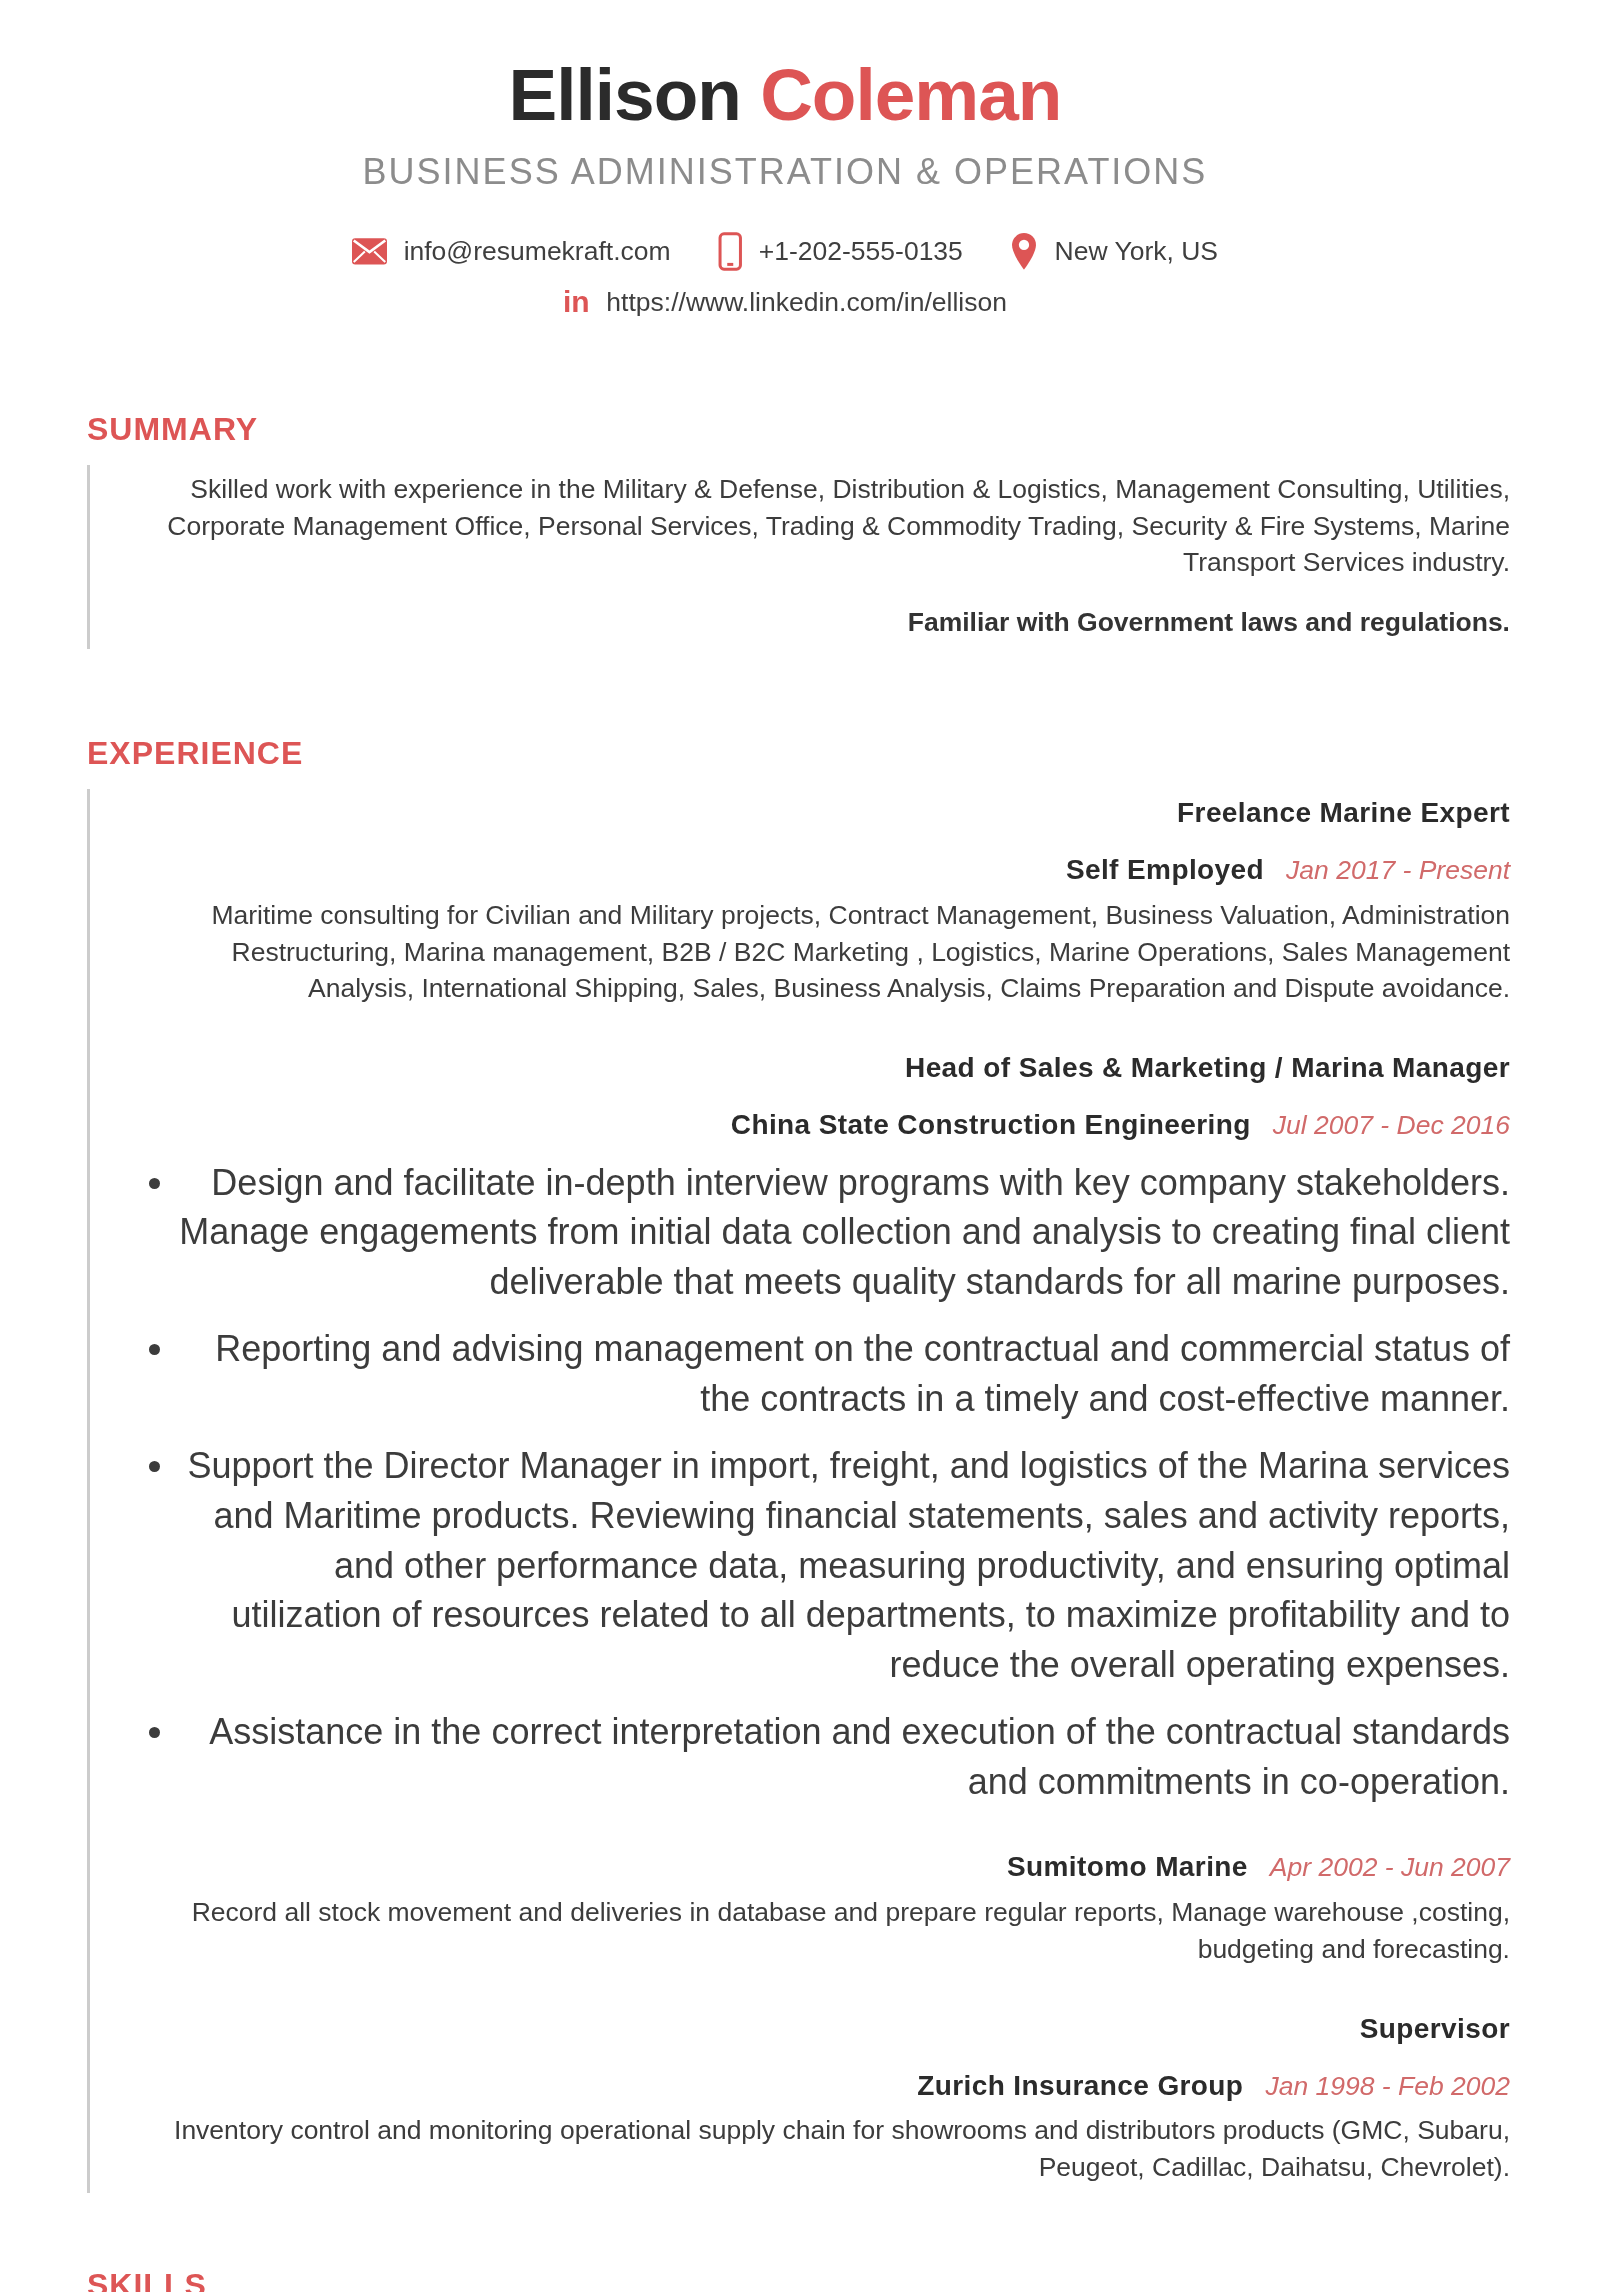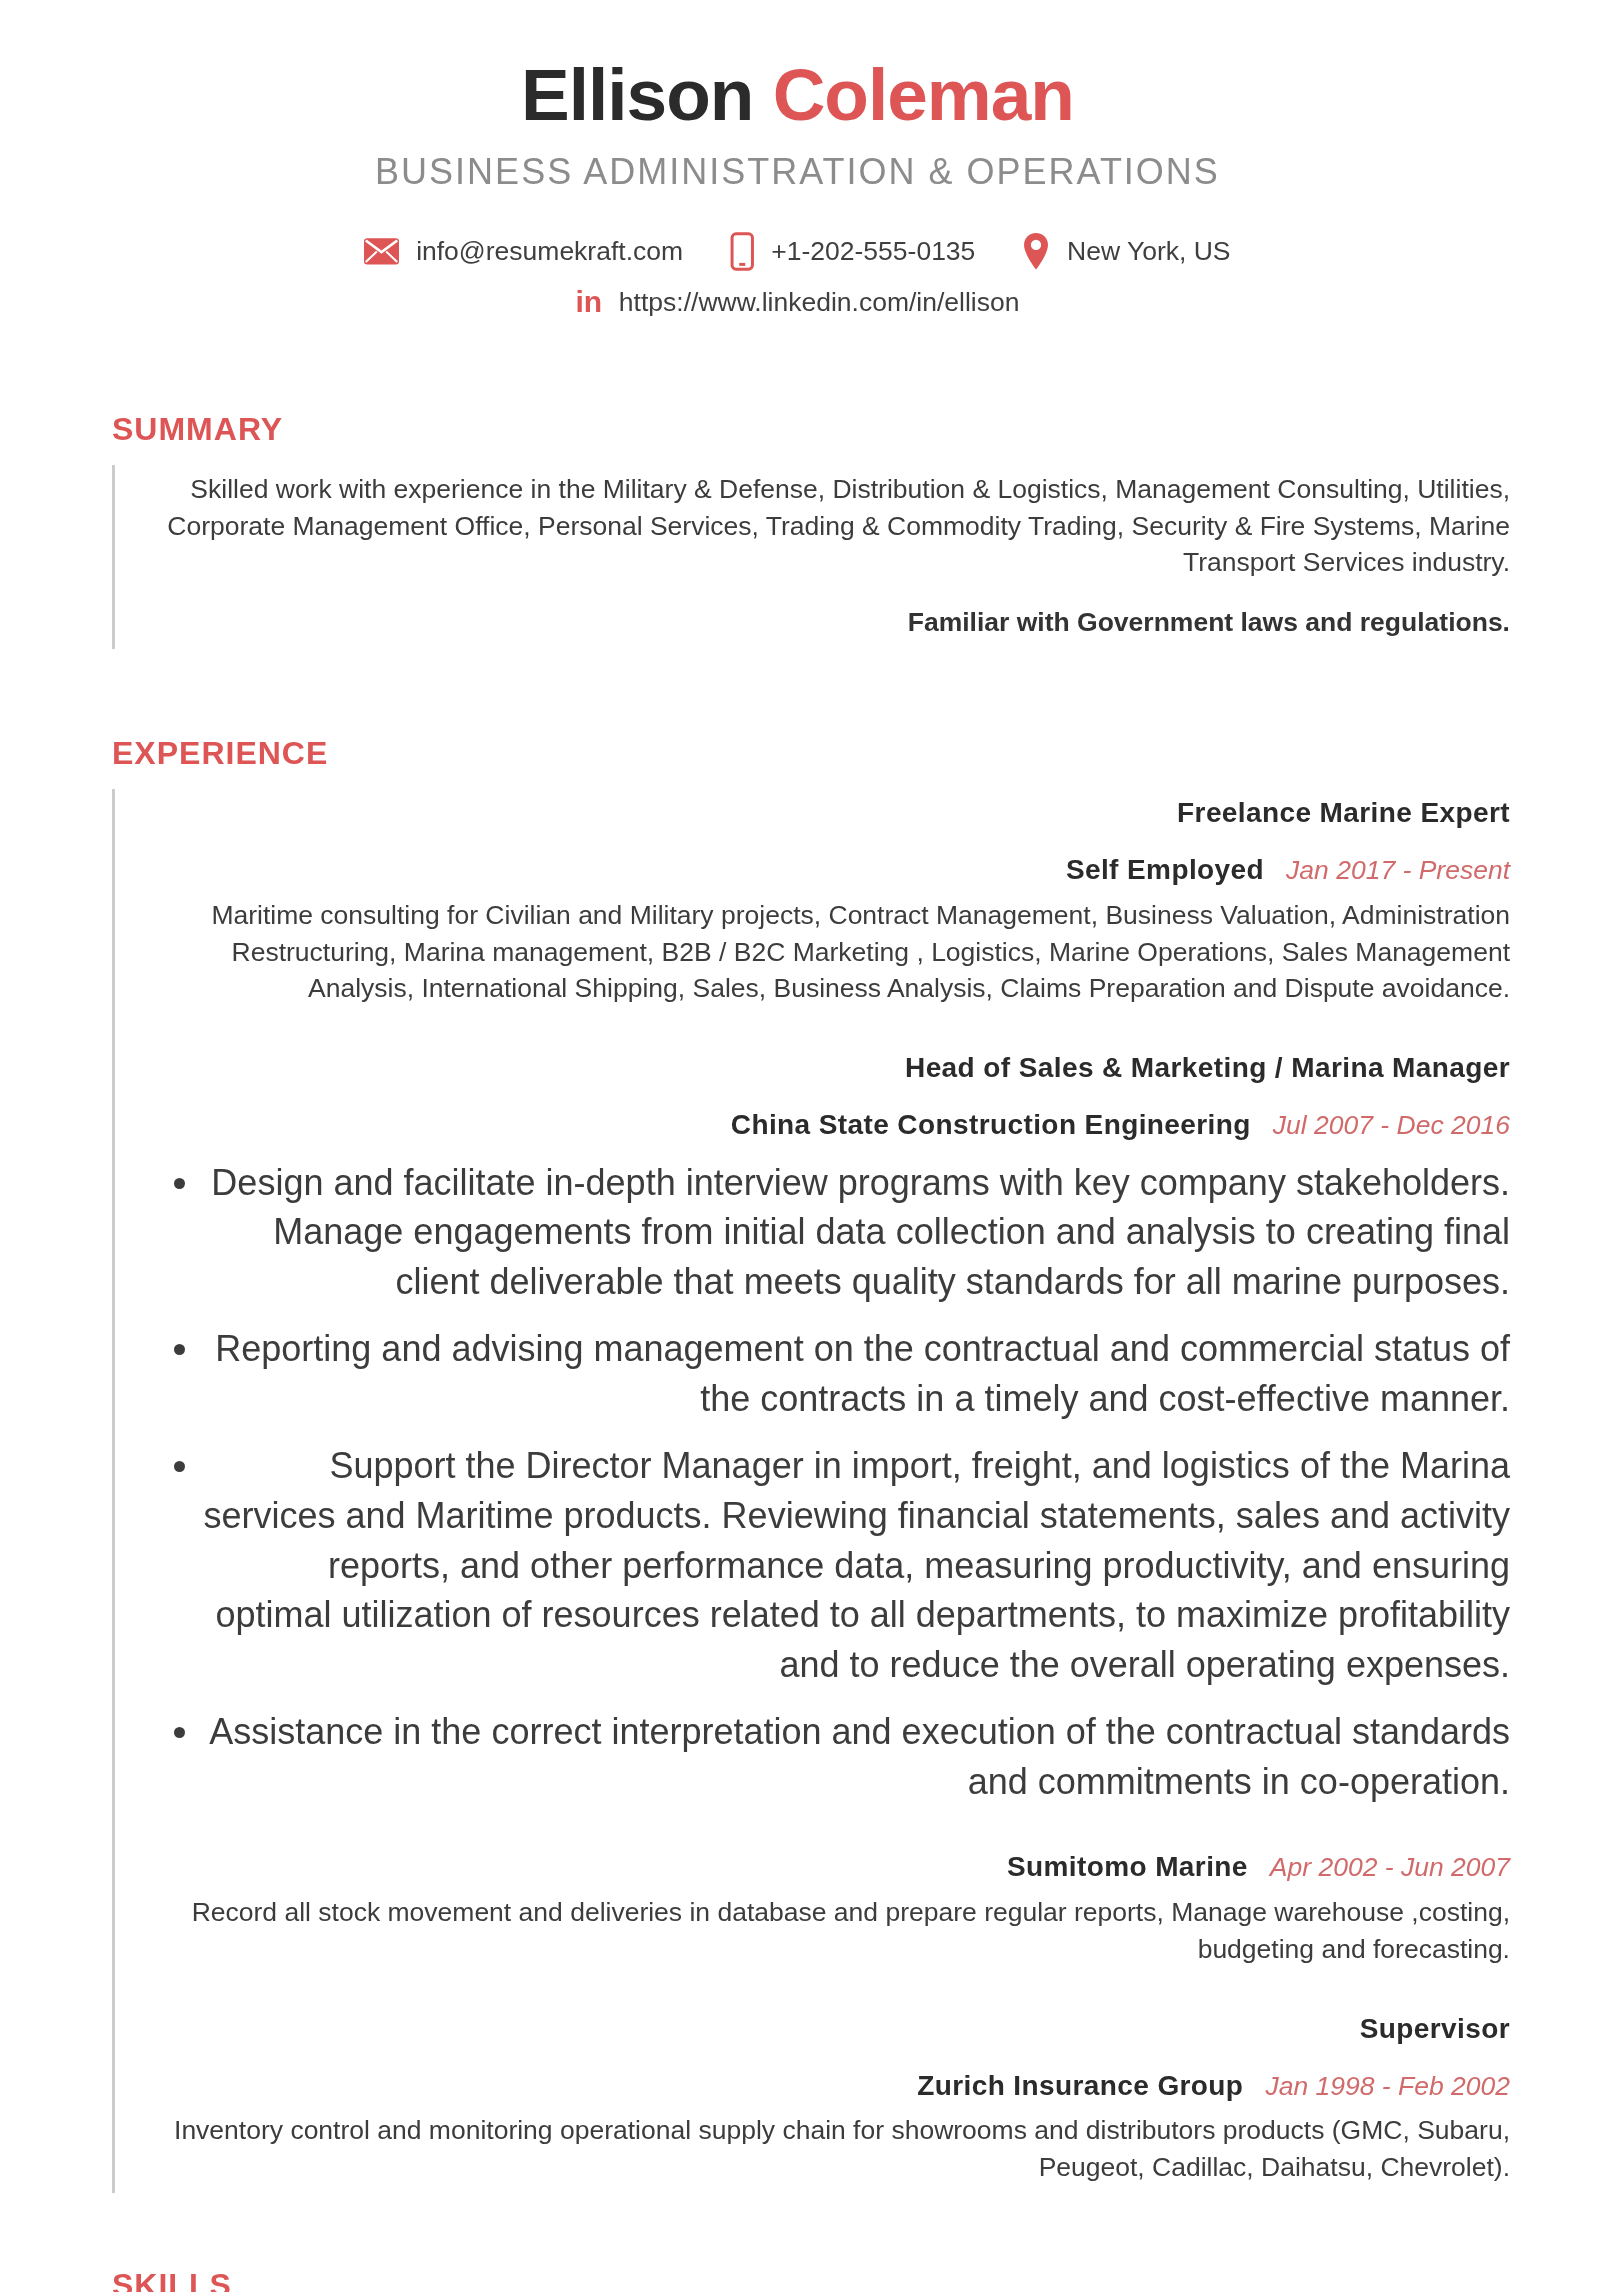--- a/index.html
+++ b/index.html
@@ -7,21 +7,21 @@
     --date:#D16A6A;
     --muted:#8C8C8C;
     --text:#3C3C3C;
     --divider:#CCCCCC;
     --title:#2B2B2B;
   }
   *{box-sizing:border-box;}
   html,body{margin:0;padding:0;background:#ffffff;}
   .page{
     width:1620px;height:2293px;overflow:hidden;
-    padding:55px 110px 0 112px;
+    padding:55px 110px 0 87px;
     font-family:"Liberation Sans","DejaVu Sans",sans-serif;
     color:var(--text);
     background:#ffffff;
   }
   
   .resume-header{margin-left:-137px;margin-right:-110px;text-align:center;}
   .person-name{
     margin:0;font-size:73px;line-height:1.1;font-weight:700;
     color:var(--title);letter-spacing:-1px;
   }

